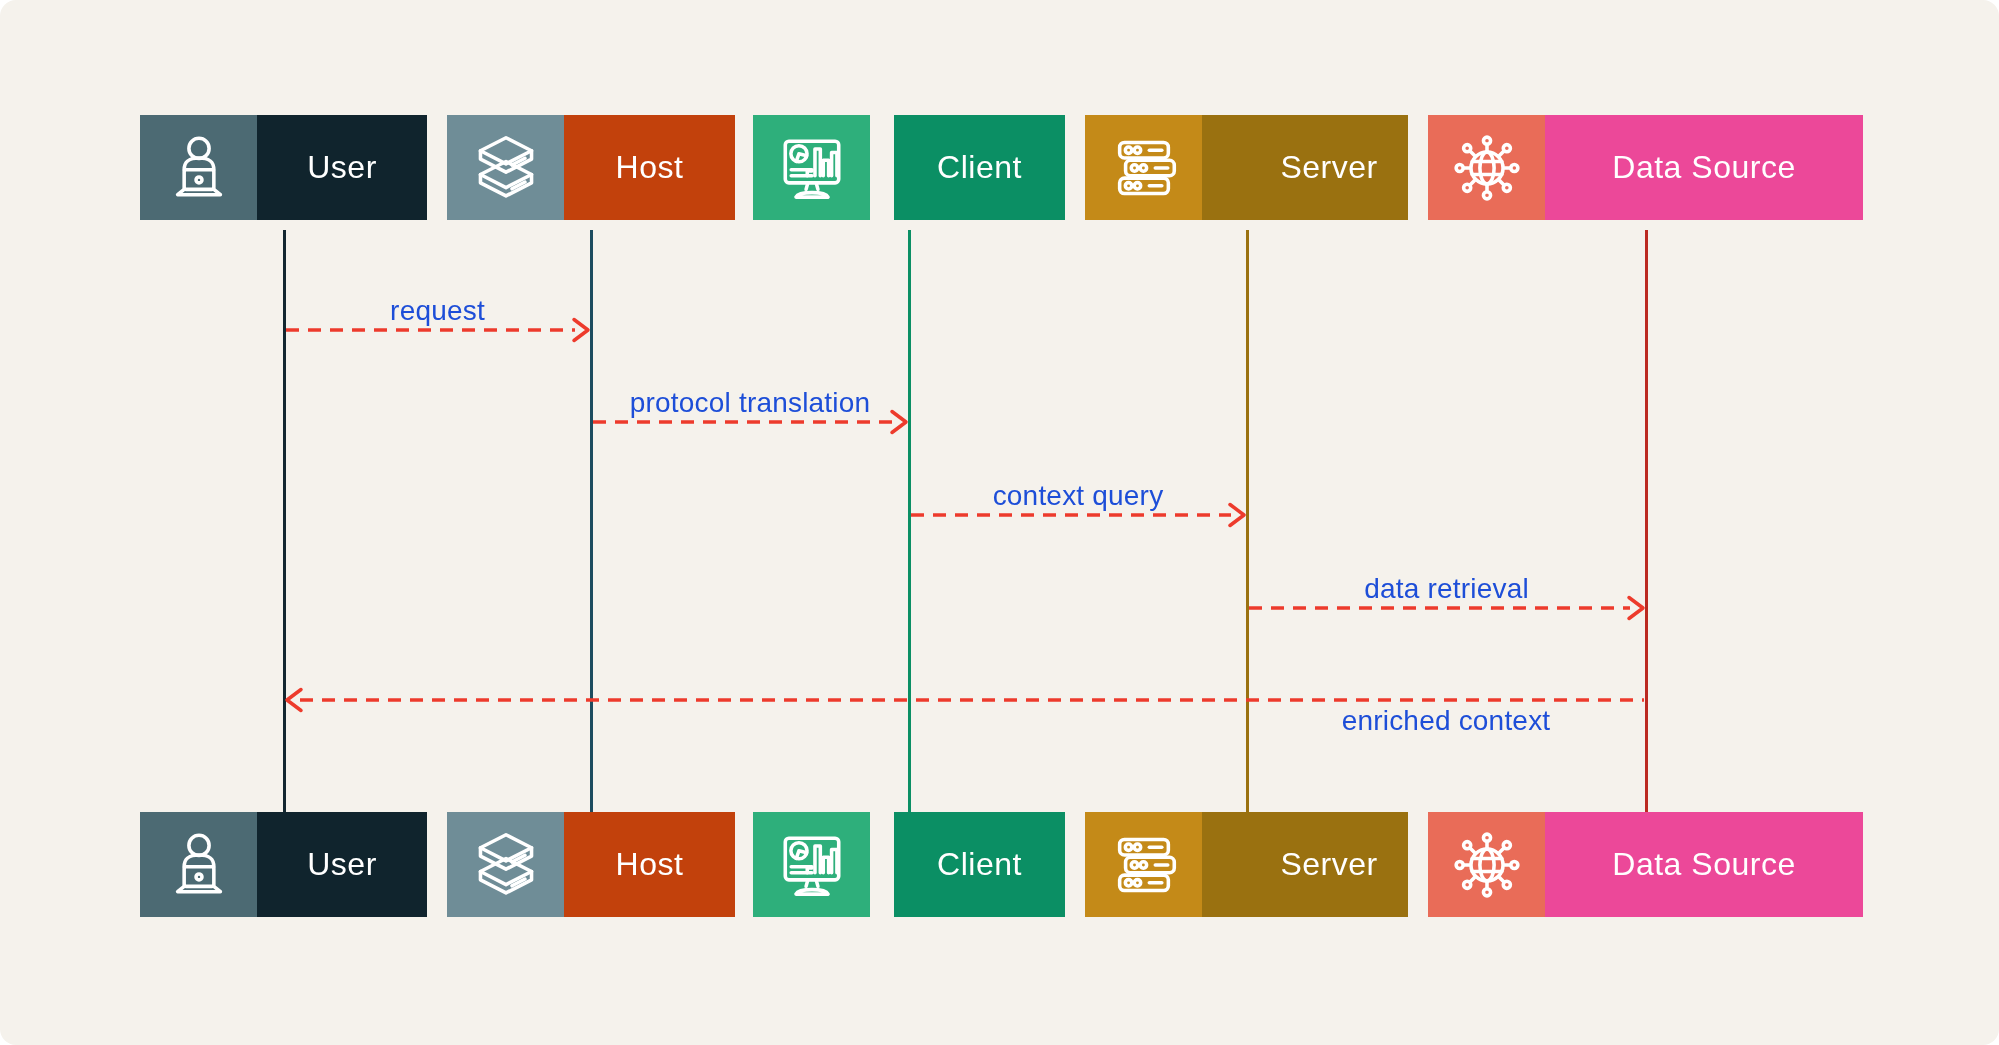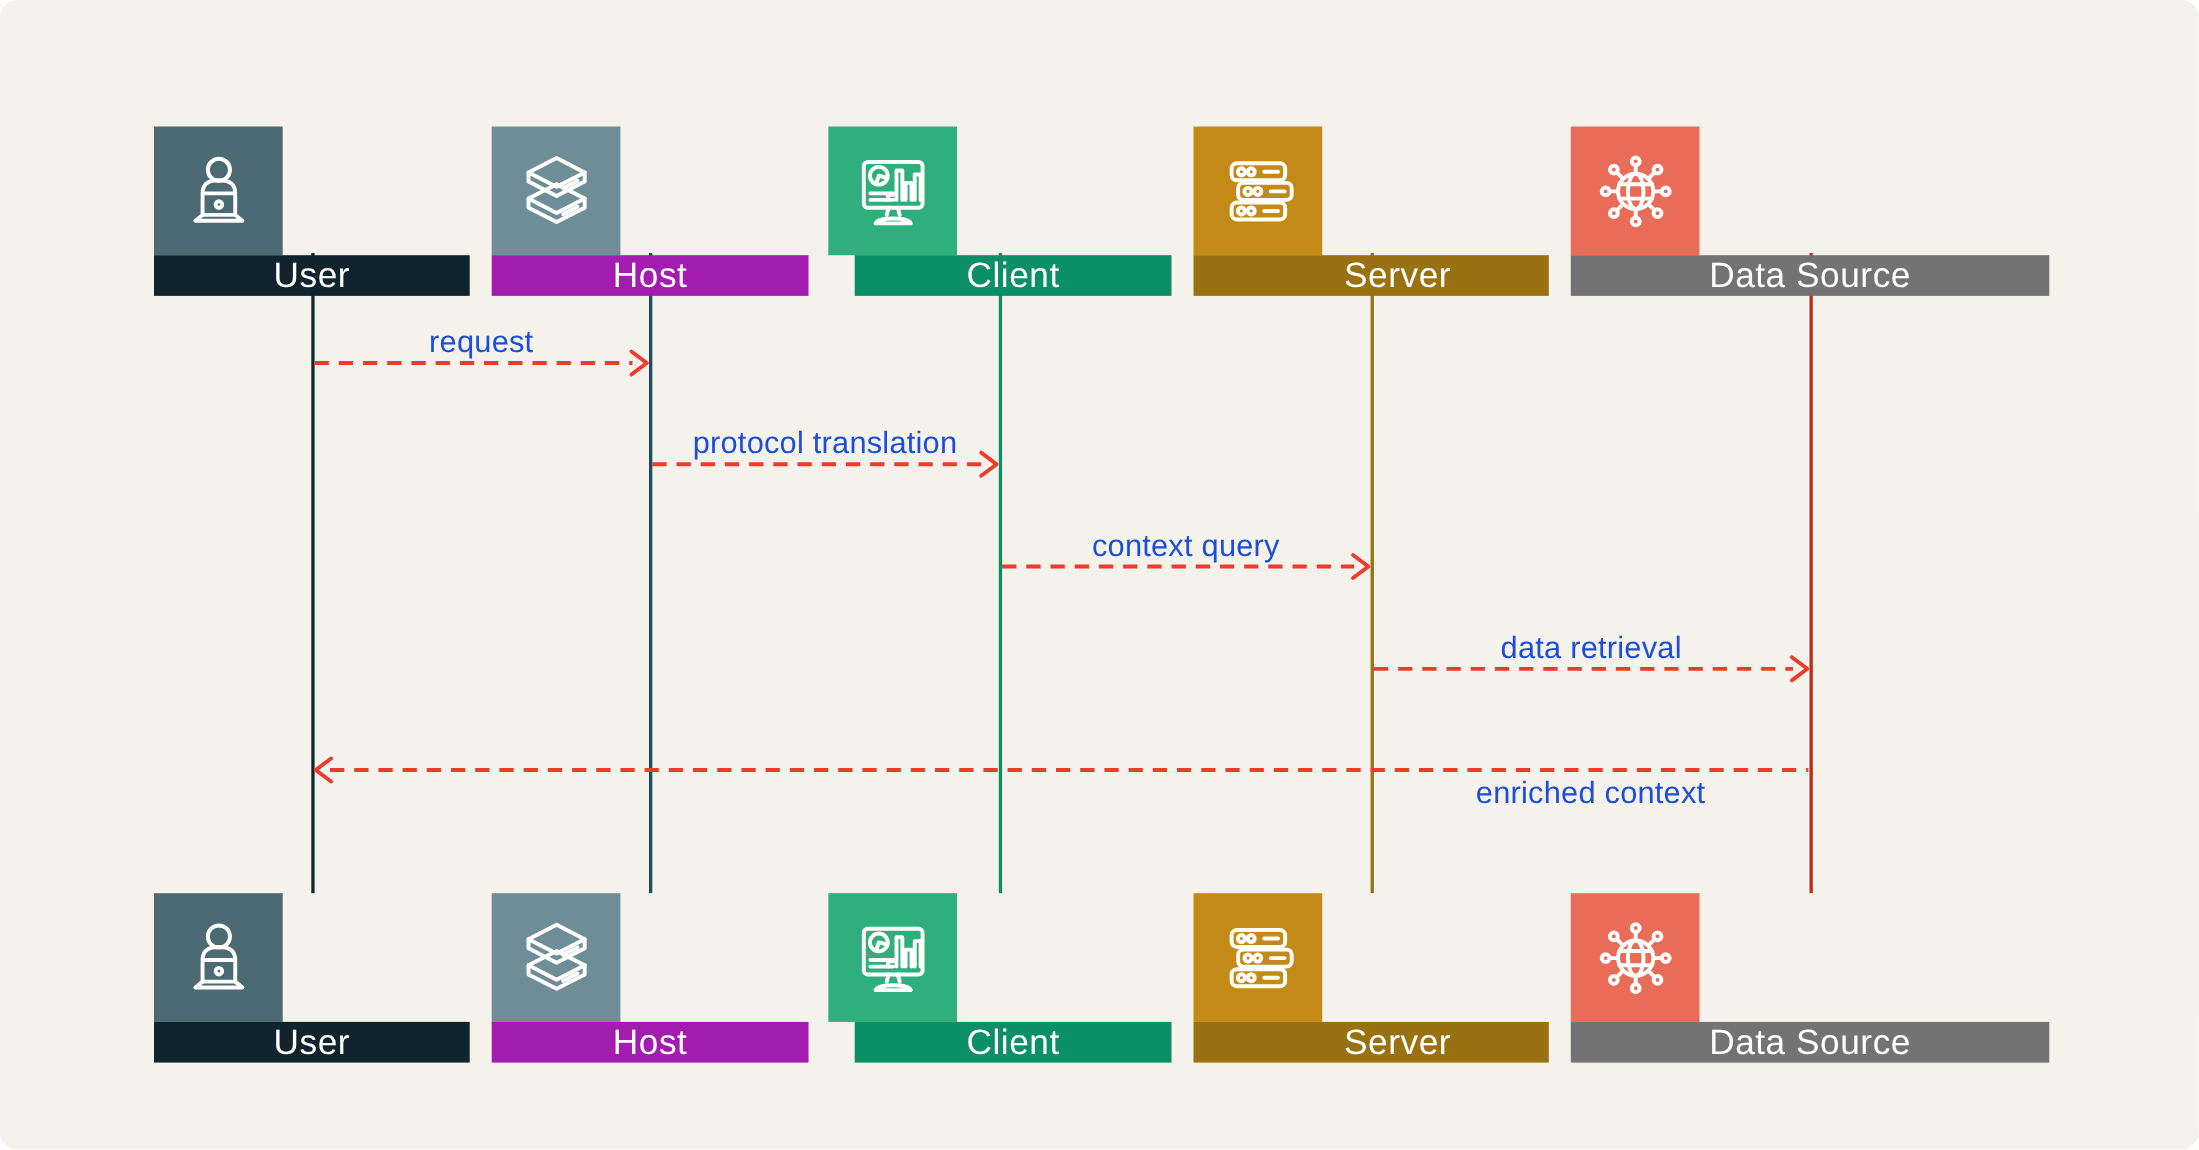--- a/index.html
+++ b/index.html
@@ -3,31 +3,31 @@
 <meta charset="utf-8">
 <style>
   html,body{margin:0;padding:0;background:#ffffff;}
   body{font-family:"Liberation Sans", sans-serif;}
   .stage{
     position:relative;width:1999px;height:1045px;
     background:#F5F2EC;border-radius:16px;overflow:hidden;
   }
   .defs{position:absolute;width:0;height:0;overflow:hidden;}
   
-  .actor-box{position:absolute;height:105px;display:flex;flex-direction:column;}
+  .actor-box{position:absolute;height:105px;display:flex;}
   .icon-cell{width:117px;flex:0 0 117px;display:flex;align-items:center;justify-content:center;}
   .label-cell{flex:1;display:flex;align-items:center;justify-content:center;
     color:#ffffff;font-size:32px;font-weight:500;letter-spacing:.5px;white-space:nowrap;}
   .icon{stroke:#ffffff;fill:none;stroke-width:3;stroke-linecap:round;stroke-linejoin:round;}
   
   .bg-user-icon{background:#4C6A73;} .bg-user-label{background:#10242D;}
-  .bg-host-icon{background:#6F8D97;} .bg-host-label{background:#a21caf;}
+  .bg-host-icon{background:#6F8D97;} .bg-host-label{background:#c2410c;}
   .bg-client-icon{background:#2EAF7B;} .bg-client-label{background:#0B8F64;margin-left:24px;}
   .bg-server-icon{background:#C48A18;} .bg-server-label{background:#9A7110;padding-left:48px;}
-  .bg-ds-icon{background:#E96C58;} .bg-ds-label{background:#737373;}
+  .bg-ds-icon{background:#E96C58;} .bg-ds-label{background:#ec4899;}
   
   .lifeline{position:absolute;top:230px;height:582px;width:3px;}
   .ll-user{left:282.5px;background:#132730;}
   .ll-host{left:589.5px;background:#1C4C5F;}
   .ll-client{left:907.5px;background:#0B8F64;}
   .ll-server{left:1245.5px;background:#9A7110;}
   .ll-ds{left:1644.5px;background:#BB2A21;}
   
   .message{position:absolute;height:32px;}
   .msg-label{position:absolute;left:50%;transform:translateX(-50%);

